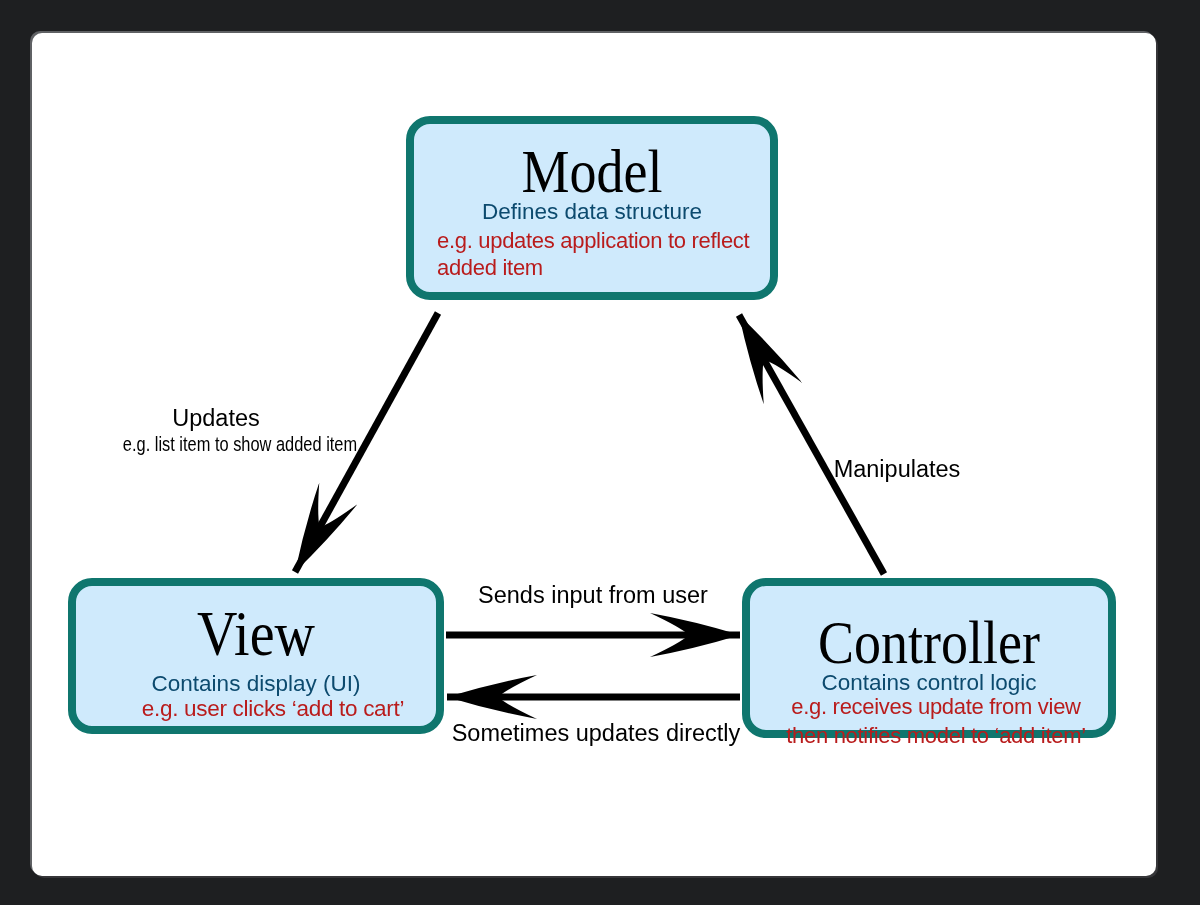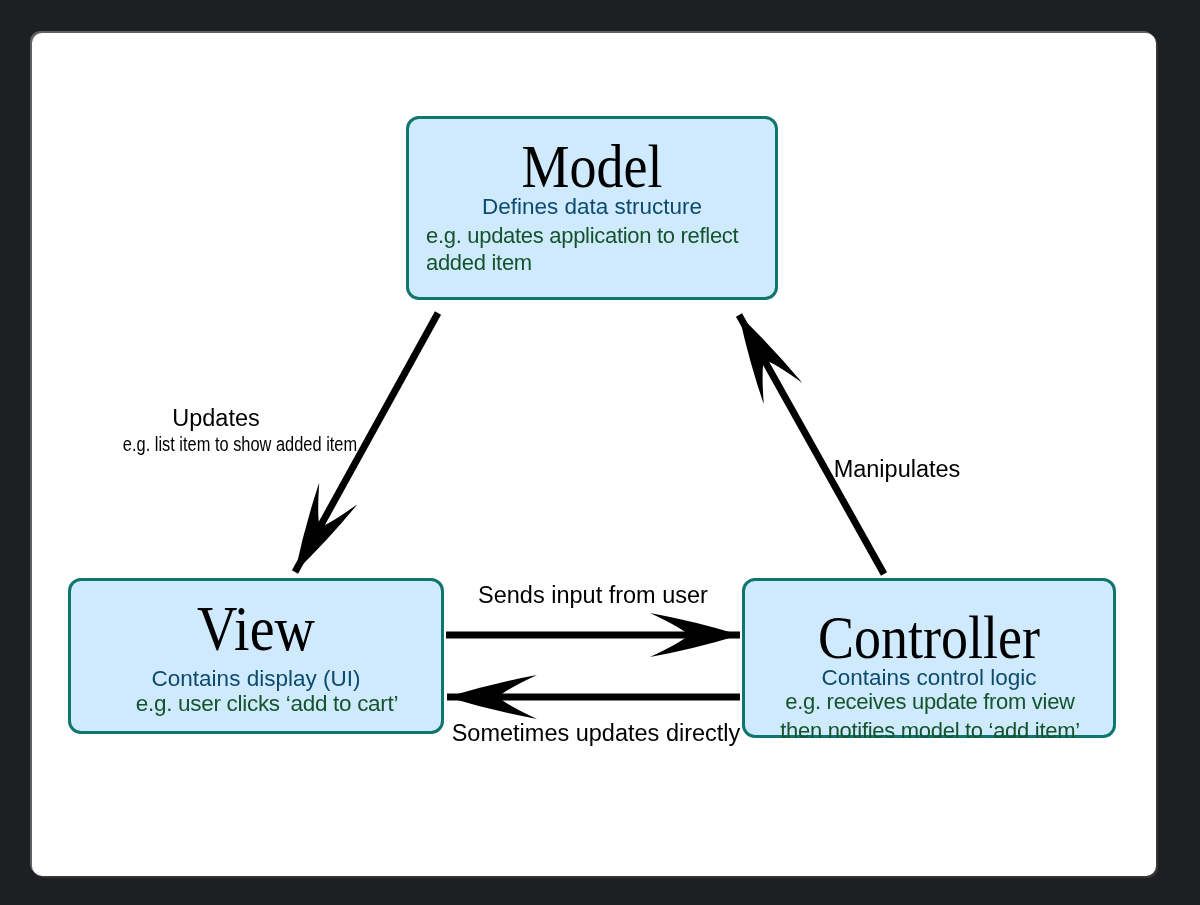--- a/index.html
+++ b/index.html
@@ -21,22 +21,22 @@
   .arrow-layer {
     position: absolute;
     left: 0; top: 0;
     width: 1200px; height: 905px;
     pointer-events: none;
     z-index: 2;
   }
   .node {
     position: absolute;
     background: #cfeafc;
-    border: 3px solid #0f766e;
-    border-radius: 13px;
+    border: 8px solid #0f766e;
+    border-radius: 24px;
     z-index: 3;
   }
   .node-model      { left: 406px; top: 116px; width: 372px; height: 184px; }
   .node-view       { left:  68px; top: 578px; width: 376px; height: 156px; }
   .node-controller { left: 742px; top: 578px; width: 374px; height: 160px; }
 
   .node-title {
     position: absolute;
     left: 0; width: 100%;
     text-align: center;
@@ -59,22 +59,22 @@
     line-height: 24px;
     color: #0c4a6e;
     white-space: nowrap;
   }
   .node-model      .node-subtitle { top: 76px; }
   .node-view       .node-subtitle { top: 86px; }
   .node-controller .node-subtitle { top: 85px; }
 
   .node-example {
     position: absolute;
-    left: 1px; width: 100%;
-    color: #14532d;
+    left: 7px; width: 100%;
+    color: #b91c1c;
     font-size: 22px;
     letter-spacing: -0.3px;
     white-space: nowrap;
   }
   .node-model .node-example {
     top: 103px; text-align: left; padding-left: 16px; line-height: 27px;
   }
   .node-view .node-example {
     top: 110px; text-align: center; line-height: 26px; font-size: 22.5px; margin-left: 10px;
   }

